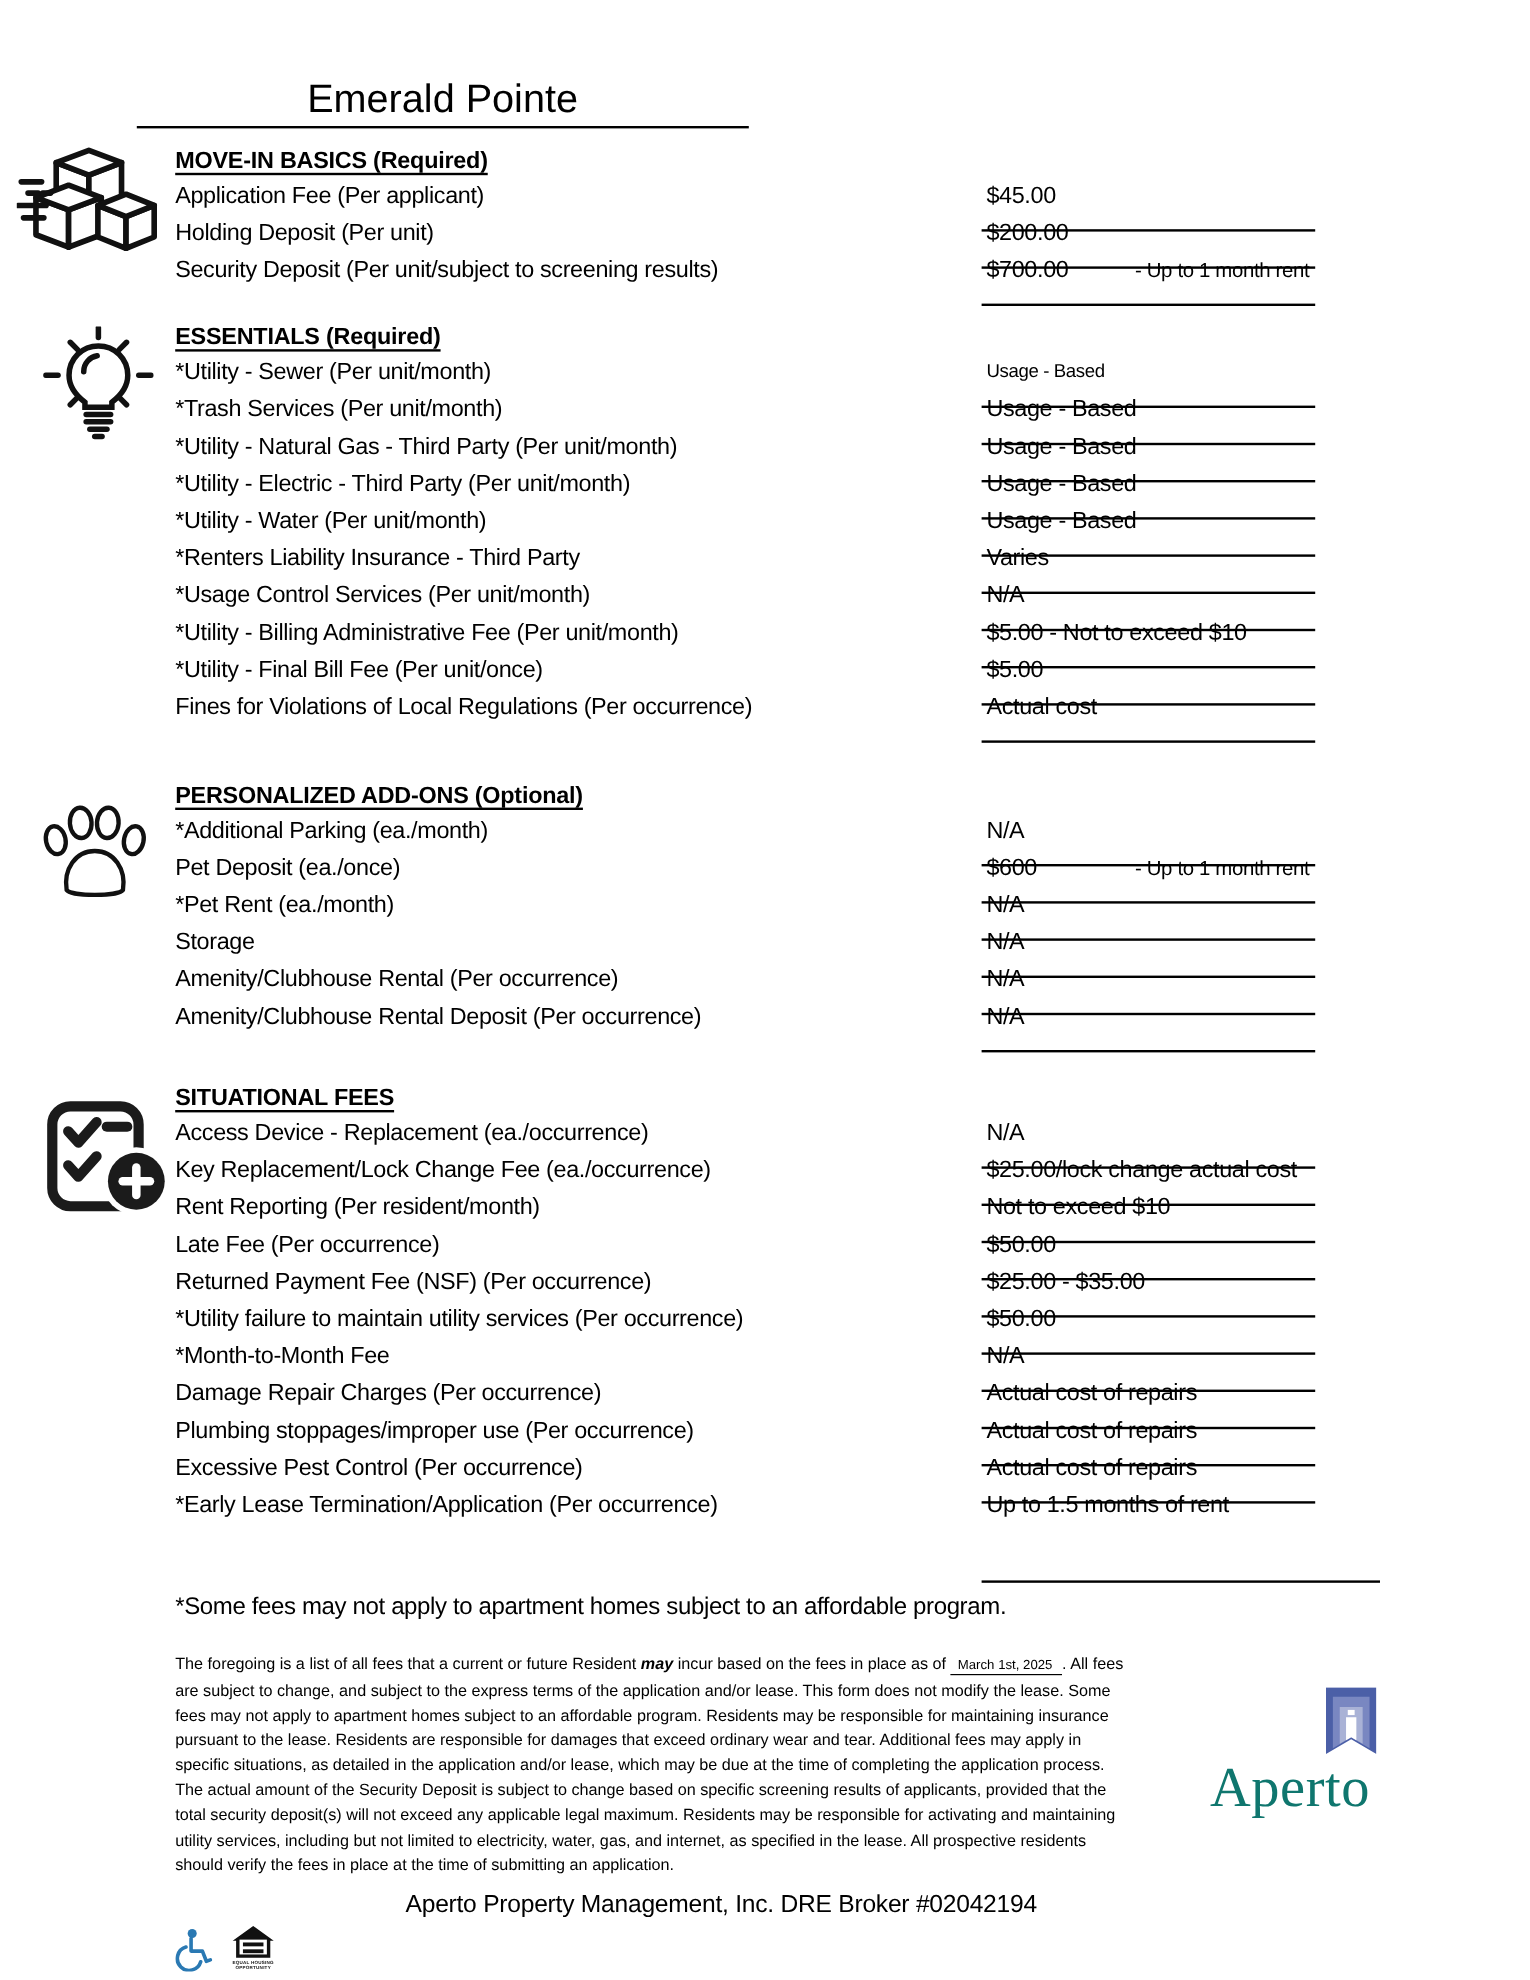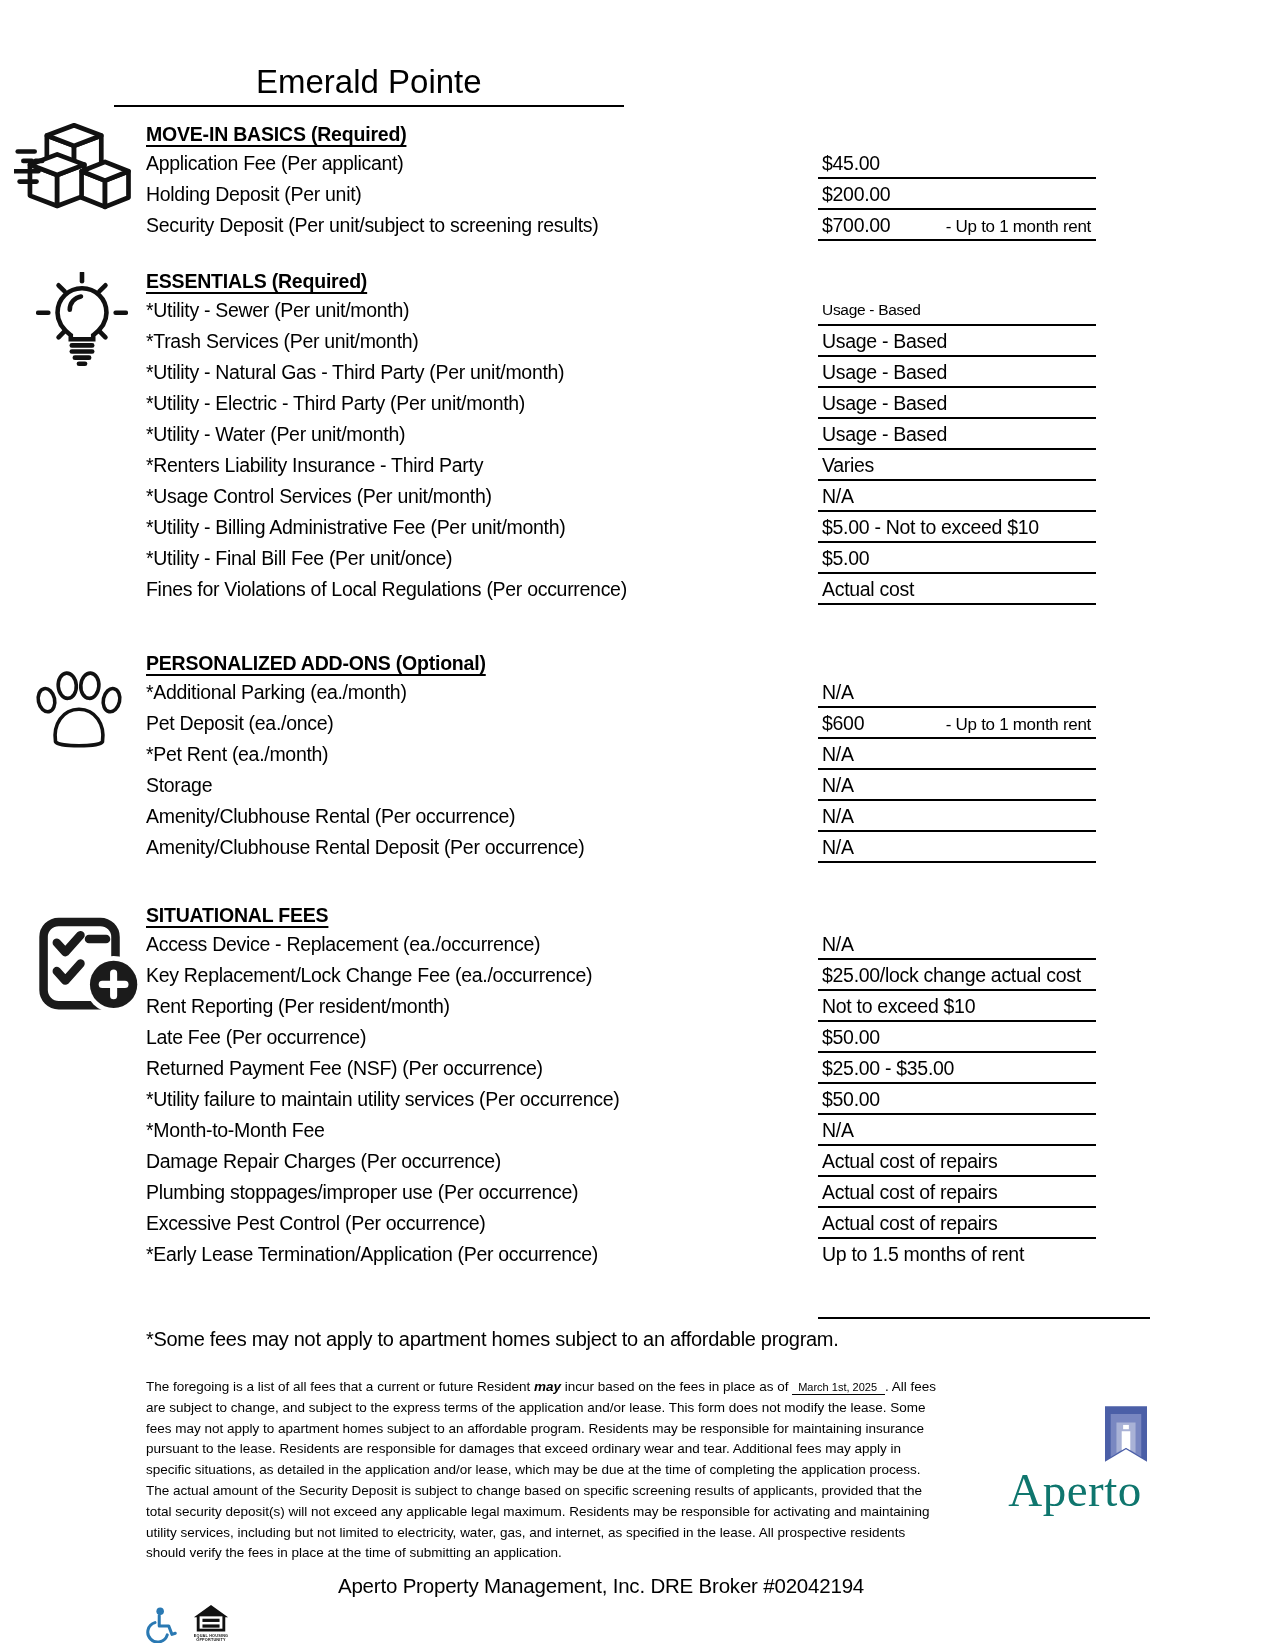--- a/index.html
+++ b/index.html
@@ -13,21 +13,21 @@
                    text-decoration:underline;text-decoration-thickness:2px;text-underline-offset:4px;
                    margin:0 0 4px 0;}
   .section{margin-top:0;}
   .sec-move-in{margin-top:14px;}
   .sec-essentials{margin-top:24px;}
   .sec-add-ons{margin-top:42px;}
   .sec-situational{margin-top:36px;}
   .row{display:flex;height:31px;align-items:flex-start;}
   .label{width:672px;font-size:19.5px;letter-spacing:-0.3px;white-space:nowrap;line-height:24px;}
   .value-cell{width:278px;box-sizing:border-box;border-bottom:2px solid #000;
-              display:flex;align-items:baseline;padding:0 5px 2px 4px;white-space:nowrap;}
+              display:flex;align-items:baseline;padding:0 5px 16px 4px;white-space:nowrap;}
   .value-cell.noline{border-bottom-color:transparent;}
   .value{font-size:19.5px;letter-spacing:-0.3px;line-height:24px;}
   .value.small{font-size:15.5px;}
   .note{font-size:17px;letter-spacing:-0.3px;margin-left:auto;}
   .blank-underline{width:332px;height:0;border-bottom:2px solid #000;margin:44px 0 0 672px;}
   .footnote{font-size:20px;letter-spacing:-0.3px;margin-top:9px;}
   .legal{width:798px;font-size:13.5px;line-height:20.8px;margin:26px 0 0 0;}
   .legal .may{font-weight:700;font-style:italic;margin-top:12px;}
   .legal .date{font-size:11px;border-bottom:1px solid #000;padding:0 8px 1px 6px;}
   .company-line{width:950px;text-align:center;font-size:20.5px;letter-spacing:-0.2px;

